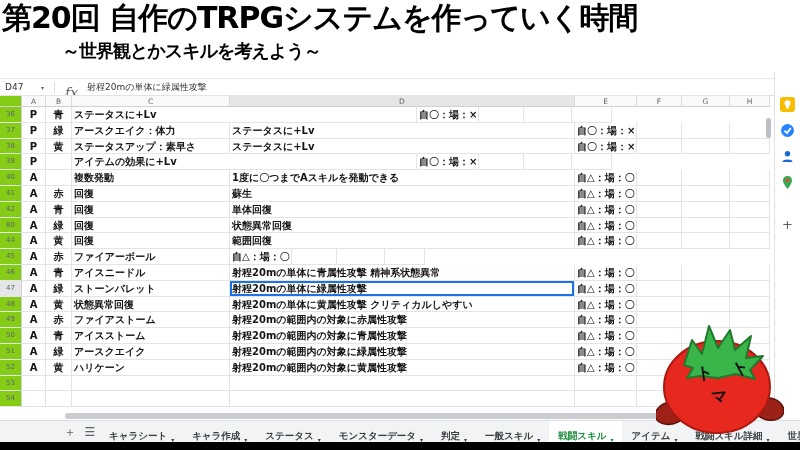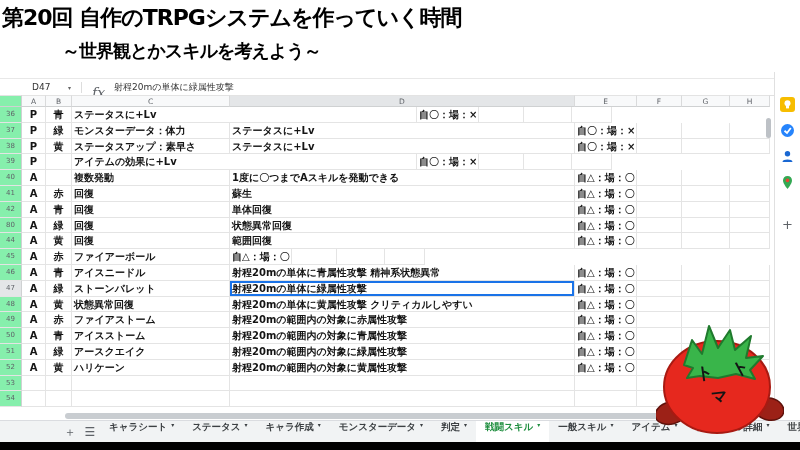--- a/index.html
+++ b/index.html
@@ -1,59 +1,59 @@
 <!DOCTYPE html>
 <html><head>
 <meta charset="utf-8">
 <style>
   html,body{margin:0;padding:0;background:#fff;}
   #screen{position:relative;width:800px;height:450px;background:#fff;overflow:hidden;
           font-family:"DejaVu Sans","Liberation Sans",sans-serif;}
   
   .title{position:absolute;top:1px;left:2px;width:560px;color:#000;}
-  .title .l1{font-size:22px;font-weight:700;letter-spacing:-1px;line-height:34px;white-space:nowrap;}
+  .title .l1{font-size:30px;font-weight:700;letter-spacing:-1px;line-height:34px;white-space:nowrap;}
   .title .l2{font-size:18px;font-weight:700;letter-spacing:-1px;line-height:32px;white-space:nowrap;padding-left:60px;}
   
   .sheet{position:absolute;top:72px;left:0;width:775px;height:370px;background:#fff;}
   .share-partial{position:absolute;top:72px;left:752px;width:44px;height:8px;background:#d9ead3;border-radius:0 0 5px 5px;}
   .fbar{position:absolute;top:6px;left:0;right:0;height:16px;display:flex;align-items:center;
         border-top:1px solid #e8e8e8;border-bottom:1px solid #e0e0e0;background:#fff;}
-  .namebox{width:36px;padding-left:5px;font-size:9px;color:#333;margin-left:27px;}
+  .namebox{width:36px;padding-left:5px;font-size:9px;color:#333;}
   .nb-caret{font-size:6px;color:#666;margin-right:6px;}
   .fdiv{width:1px;height:11px;background:#ddd;margin:0 4px;}
   .fx{font-family:"DejaVu Serif","Liberation Serif",serif;font-style:italic;font-size:14px;color:#5f6368;margin:12px 9px 0 6px;}
   .fval{font-size:9px;color:#333;}
   
   .heads{position:absolute;top:23px;left:0;display:flex;height:12px;}
   .hcell{box-sizing:border-box;height:12px;line-height:12px;text-align:center;font-size:7.5px;color:#5f6368;
          background:#f8f9fa;border-right:1px solid #d9dadb;border-bottom:1px solid #cfd1d2;border-top:1px solid #e3e3e3;flex:none;}
   
   .grid{position:absolute;top:35px;left:0;}
   .row{display:flex;height:15.8px;}
   .cell{box-sizing:border-box;height:15.8px;line-height:15.5px;border-right:1px solid #e4e4e4;border-bottom:1px solid #e4e4e4;
         overflow:hidden;white-space:nowrap;font-size:10px;font-weight:700;color:#151515;padding:0 2px;flex:none;}
-  .rn{width:22px;background:#86efac;color:#5f6368;font-size:7px;font-weight:400;text-align:center;border-right:1px solid #cfd1d2;}
+  .rn{width:22px;background:#84cc16;color:#5f6368;font-size:7px;font-weight:400;text-align:center;border-right:1px solid #cfd1d2;}
   .ca{width:24px;text-align:center;}
   .cb{width:26px;text-align:center;}
   .cc{width:158px;}
   .cd{width:345px;}
   .ce{width:62px;}
   .cf{width:45px;}.cg{width:48px;}.ch{width:40px;}
   .hl{background:#e4e6e8 !important;}
   .selcell{box-shadow:inset 0 0 0 2px #1a73e8;}
   
   .vthumb{position:absolute;top:118px;left:766px;width:5px;height:20px;background:#bdc1c6;border-radius:3px;}
   .hbar{position:absolute;top:413px;left:65px;width:685px;height:6px;background:#c9cdd1;border-radius:3px;}
   .harrows{position:absolute;top:409px;left:757px;width:40px;height:12px;display:flex;gap:10px;color:#80868b;font-size:9px;line-height:12px;}
   
   .tabbar{position:absolute;top:420px;left:0;width:800px;height:22px;background:#f1f3f4;border-top:1px solid #dadce0;
           display:flex;align-items:stretch;font-size:9.5px;color:#3c4043;}
   .tb-ico{width:20px;display:flex;align-items:center;justify-content:center;color:#5f6368;font-size:12px;flex:none;}
   .tb-plus{margin-left:60px;}
-  .tab{display:flex;align-items:flex-start;gap:4px;padding:0 9px;font-weight:600;white-space:nowrap;flex:none;}
+  .tab{display:flex;align-items:flex-end;gap:4px;padding:0 9px;font-weight:600;white-space:nowrap;flex:none;}
   .tab.active{background:#fff;color:#1e8e3e;font-weight:700;}
   .tab.trunc{max-width:20px;overflow:hidden;padding-right:0;}
   .caret{font-size:6px;color:inherit;}
   .spacer{flex:1;}
   
   .panel{position:absolute;top:72px;right:0;width:25px;height:370px;background:#fff;border-left:1px solid #e0e0e0;}
   .picon{position:absolute;left:5px;width:15px;height:15px;}
   
   .tomato{position:absolute;left:656px;top:321px;width:128px;height:115px;z-index:6;}
   .blackbar{position:absolute;left:0;top:442px;width:800px;height:8px;background:#000;z-index:9;}
@@ -97,21 +97,21 @@
           <div class="cell cd">ステータスに+Lv</div>
           <div class="cell ce">自〇：場：×</div>
           <div class="cell cf"></div>
           <div class="cell cg"></div>
           <div class="cell ch"></div>
         </div>
         <div class="row">
           <div class="cell rn">37</div>
           <div class="cell ca">P</div>
           <div class="cell cb">緑</div>
-          <div class="cell cc">モンスターデータ：体力</div>
+          <div class="cell cc">アースクエイク：体力</div>
           <div class="cell cd">ステータスに+Lv</div>
           <div class="cell ce">自〇：場：×</div>
           <div class="cell cf"></div>
           <div class="cell cg"></div>
           <div class="cell ch"></div>
         </div>
         <div class="row">
           <div class="cell rn">38</div>
           <div class="cell ca">P</div>
           <div class="cell cb">黄</div>
@@ -337,41 +337,41 @@
 
   <div class="tabbar">
     <div class="tb-ico tb-plus">＋</div>
     <div class="tb-ico">☰</div>
     <div style="display:flex">
         <div class="tab">
           <span>キャラシート</span>
           <span class="caret">▾</span>
         </div>
         <div class="tab">
+          <span>キャラ作成</span>
+          <span class="caret">▾</span>
+        </div>
+        <div class="tab">
           <span>ステータス</span>
           <span class="caret">▾</span>
         </div>
         <div class="tab">
-          <span>キャラ作成</span>
-          <span class="caret">▾</span>
-        </div>
-        <div class="tab">
           <span>モンスターデータ</span>
           <span class="caret">▾</span>
         </div>
         <div class="tab">
           <span>判定</span>
+          <span class="caret">▾</span>
+        </div>
+        <div class="tab">
+          <span>一般スキル</span>
           <span class="caret">▾</span>
         </div>
         <div class="tab active">
           <span>戦闘スキル</span>
-          <span class="caret">▾</span>
-        </div>
-        <div class="tab">
-          <span>一般スキル</span>
           <span class="caret">▾</span>
         </div>
         <div class="tab">
           <span>アイテム</span>
           <span class="caret">▾</span>
         </div>
         <div class="tab">
           <span>戦闘スキル詳細</span>
           <span class="caret">▾</span>
         </div>

